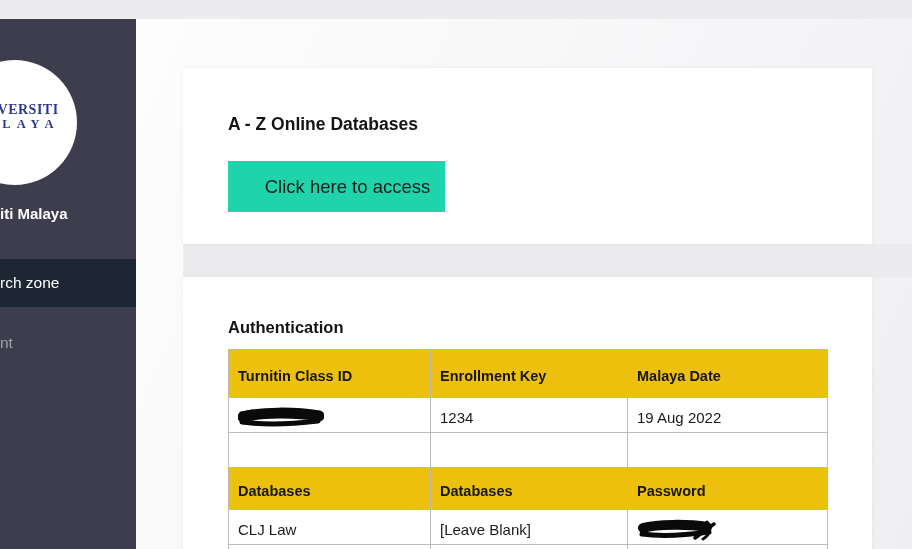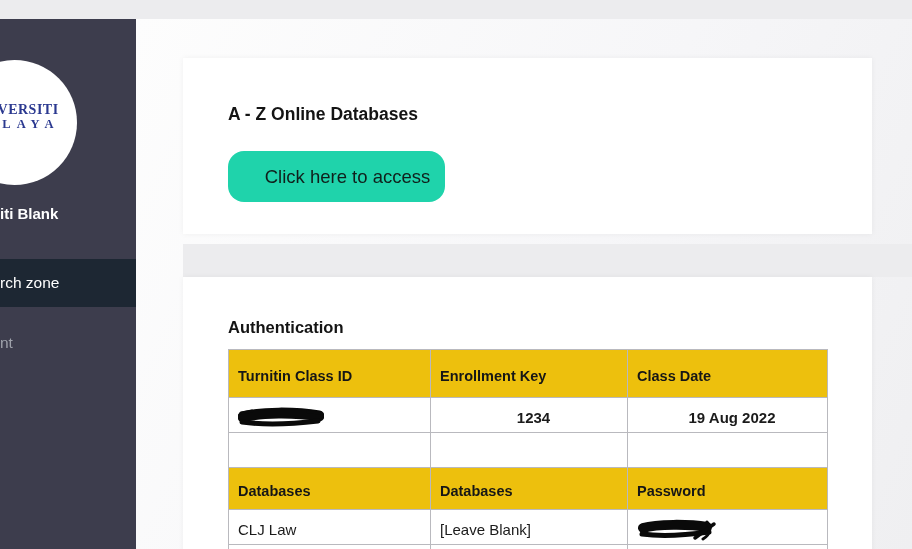--- a/index.html
+++ b/index.html
@@ -21,63 +21,63 @@
   .nav-item{position:absolute;left:0;width:148px;color:#ffffff;font-size:15.5px;}
   .nav-item.active{top:240px;height:48px;line-height:48px;background:#1d2733;}
   .nav-item.secondary{top:304px;height:40px;line-height:40px;color:#9fa2ab;background:transparent;}
 
   
   .main{position:absolute;left:136px;top:19px;width:776px;height:530px;
         background:linear-gradient(115deg,#fdfdfd 0%,#f6f6f8 55%,#efeff1 100%);}
   .gap-band{position:absolute;left:47px;top:225px;width:729px;height:33px;background:#ececee;}
   .card{position:absolute;left:47px;width:689px;background:#ffffff;
         box-shadow:0 0 6px rgba(0,0,0,0.05);}
-  .card-db{top:39px;height:176px;}
+  .card-db{top:49px;height:176px;}
   .card-auth{top:258px;height:291px;}
   .card-title{position:absolute;left:45px;margin:0;color:#141414;font-weight:bold;}
   .card-db .card-title{top:46px;font-size:17.5px;}
   .card-auth .card-title{top:41px;font-size:16.5px;text-align:center;}
   .access-btn{position:absolute;left:45px;top:93px;width:217px;height:51px;
-              background:#1fd3ab;border:none;border-radius:16px;cursor:pointer;
+              background:#1fd3ab;border:none;border-radius:0;cursor:pointer;
               font-family:"Liberation Sans",sans-serif;font-size:18.5px;color:#10201c;padding-left:28px;}
 
   
   .auth-table{position:absolute;left:45px;top:72px;width:599px;
               border-collapse:collapse;table-layout:fixed;}
   .auth-table col.c1{width:202px;}
   .auth-table col.c2{width:197px;}
   .auth-table col.c3{width:200px;}
   .auth-table th,.auth-table td{border:1px solid #b9b9be;padding:4px 0 0 9px;
               text-align:left;vertical-align:middle;overflow:hidden;}
   .auth-table th{background:#edc00d;font-size:14.5px;font-weight:bold;color:#161616;}
   .auth-table td{font-size:15px;color:#1b1b1b;background:#ffffff;}
   tr.hdr1 th{height:43px;}
   tr.hdr2 th{height:37px;margin-top:24px;}
   tr.data{height:35px;}
-  tr.data .bold{font-weight:bold;text-align:center;}
+  tr.data .bold{font-weight:normal;}
   tr.spacer{height:35px;}
   tr.cut{height:40px;}
   .pwd-pad{padding-left:13px;}
   .scribble{display:inline-block;vertical-align:middle;}
 </style>
 </head>
 <body>
 
 <div class="stage">
 
   <div class="top-strip"></div>
 
   <aside class="sidebar">
     <div class="logo-circle">
       <div class="logo-text">
         <span class="logo-line1">UNIVERSITI</span>
         <span class="logo-line2">MALAYA</span>
       </div>
     </div>
-    <div class="org-name">iti Blank</div>
+    <div class="org-name">iti Malaya</div>
     <nav>
       <div class="nav-item active">rch zone</div>
       <div class="nav-item secondary">nt</div>
     </nav>
   </aside>
 
   <main class="main">
     <div class="gap-band"></div>
 
     <section class="card card-db">
@@ -91,21 +91,21 @@
       <table class="auth-table">
         <colgroup>
             <col class="c1">
             <col class="c2">
             <col class="c3">
           </colgroup>
         <tbody>
             <tr class="hdr1">
           <th>Turnitin Class ID</th>
           <th>Enrollment Key</th>
-          <th>Class Date</th>
+          <th>Malaya Date</th>
         </tr>
         <tr class="data">
           <td>
             <svg class="scribble" width="86" height="22" viewBox="0 0 86 22">
               <path d="M5 11 C 22 6, 58 6, 81 10" stroke="#0a0a0a" stroke-width="11" fill="none" stroke-linecap="round"></path>
               <path d="M4 16 C 26 19, 54 18, 80 15" stroke="#0a0a0a" stroke-width="5" fill="none" stroke-linecap="round"></path>
               <path d="M3 7 L 14 5 M70 6 L 83 7" stroke="#0a0a0a" stroke-width="3" fill="none" stroke-linecap="round"></path>
             </svg>
           </td>
           <td class="bold">1234</td>

